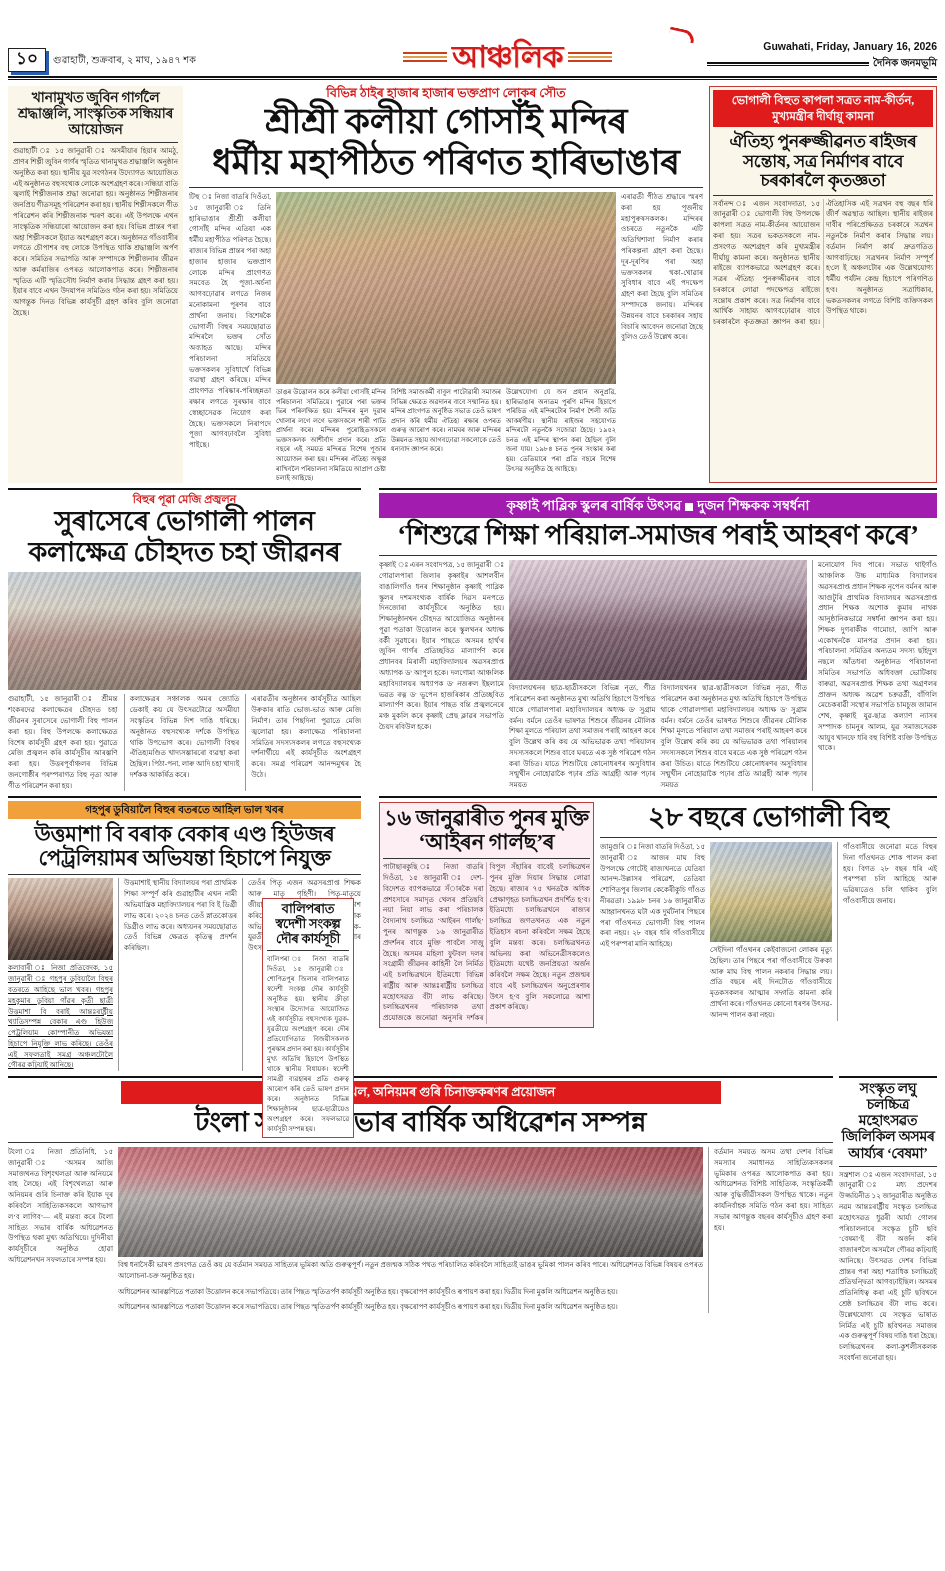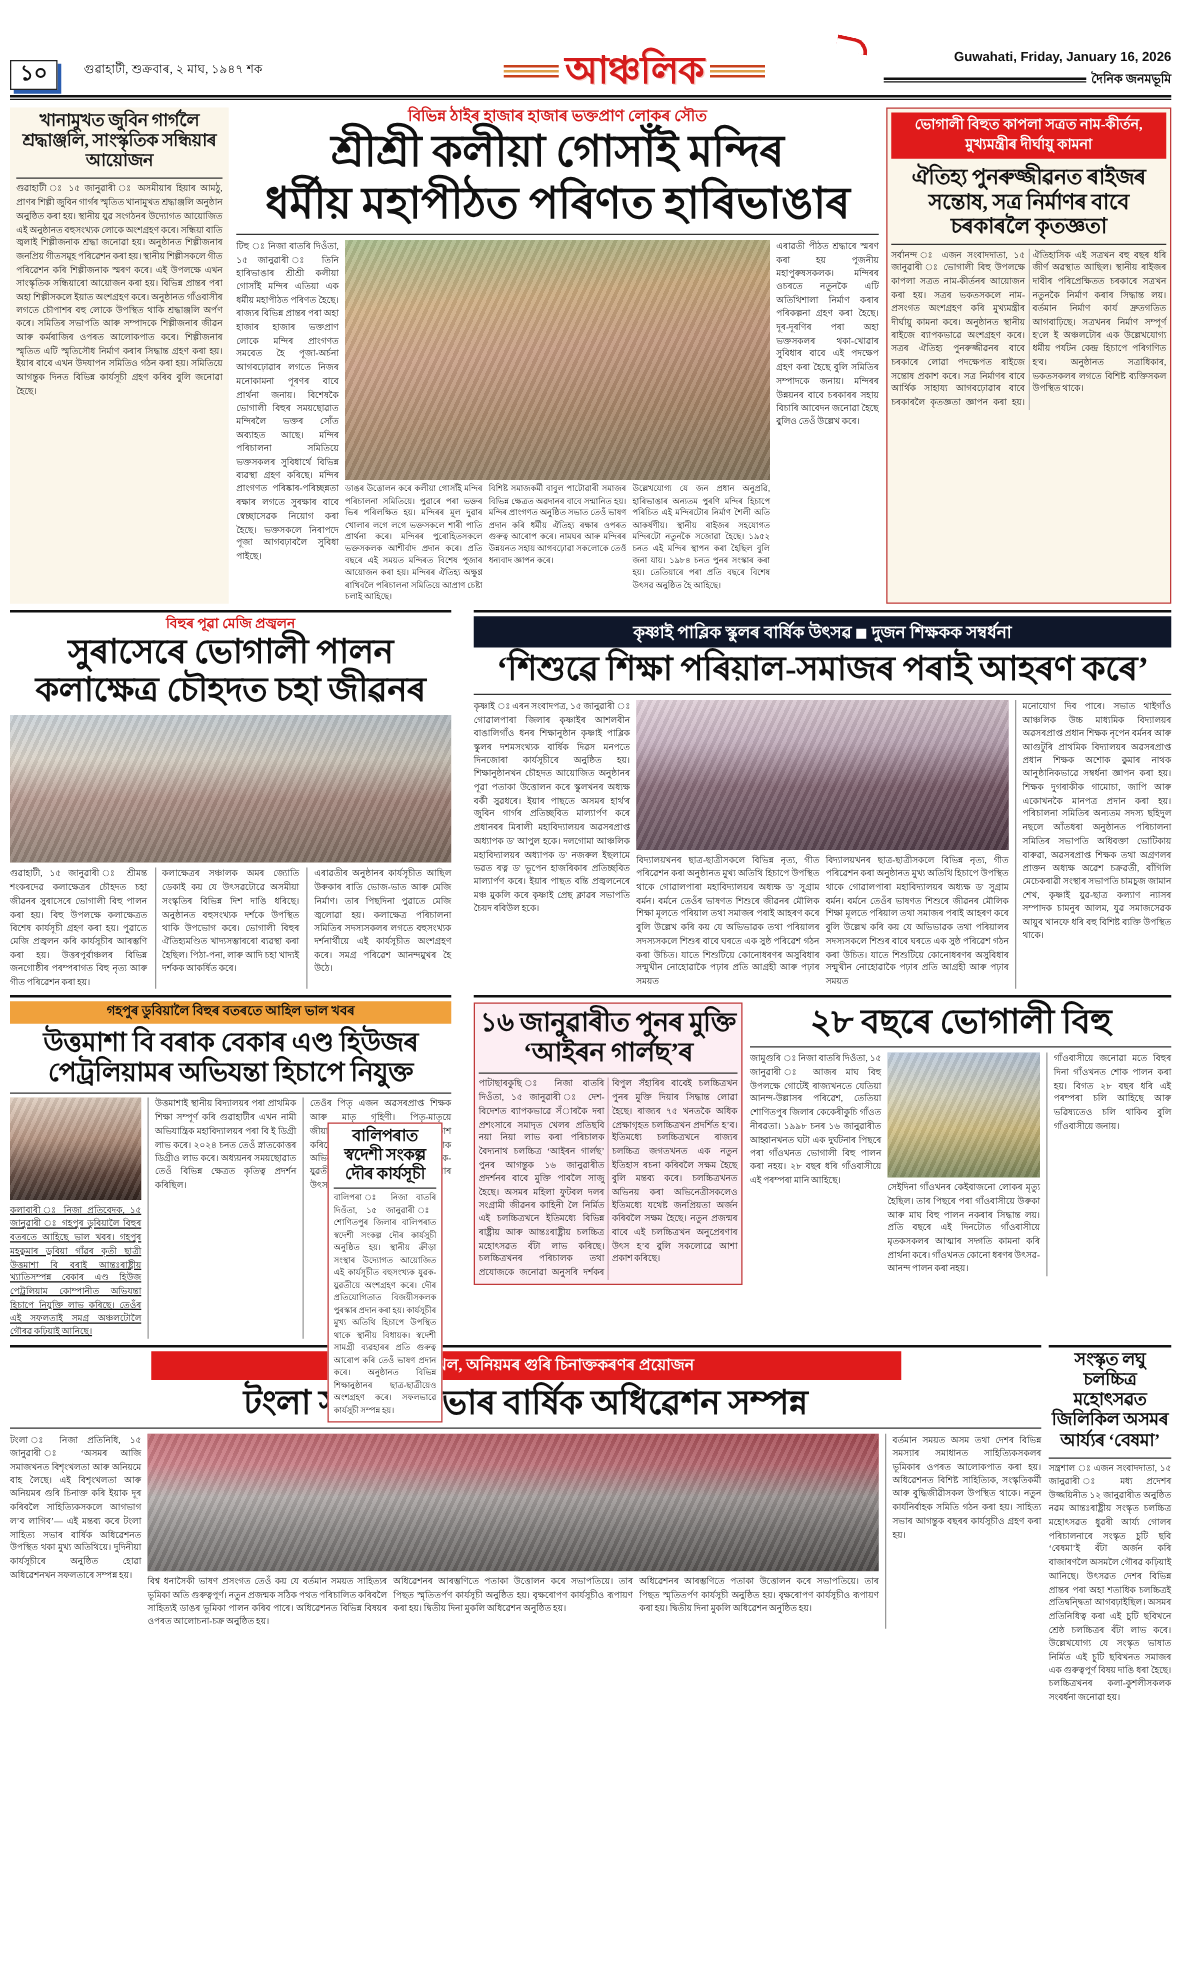--- a/index.html
+++ b/index.html
@@ -19,21 +19,21 @@
     position: relative;
     padding: 0 8px;
   }
 
   
   .masthead {
     display: flex; align-items: flex-end;
     height: 48px;
     padding-top: 72px;
   }
-  .mh-left { display: flex; align-items: flex-start; gap: 21px; width: 300px; margin-top: 21px; }
+  .mh-left { display: flex; align-items: center; gap: 7px; width: 300px; margin-top: 21px; }
   .pageno {
     border: 1px solid #222;
     box-shadow: 3px 3px 0 #2a5db0;
     padding: 1px 7px 2px 7px;
     font-size: 17px; font-weight: bold;
     line-height: 1.1;
     background: #fff;
   }
   .dateline-as { font-size: 9.5px; letter-spacing: .2px; }
   .mh-center { flex: 1; text-align: center; position: relative; }
@@ -67,21 +67,21 @@
   .kicker-red {
     text-align: center; color: #d41b1b; font-weight: bold;
     font-size: 12.5px; line-height: 1.25;
   }
   .kicker-redbar {
     background: #e01b1b; color: #fff; font-weight: bold;
     text-align: center; font-size: 11.5px; line-height: 1.35;
     padding: 3px 4px;
   }
   .kicker-pinkbar {
-    background: #0f172a; color: #fff; font-weight: bold;
+    background: #a21caf; color: #fff; font-weight: bold;
     text-align: center; font-size: 13.5px; line-height: 1.3;
     padding: 4px 4px;
   }
   .kicker-orangebar {
     background: #f0a13c; color: #111; font-weight: bold;
     text-align: center; font-size: 10.5px; line-height: 1.3;
     padding: 2px 4px;
   }
   .hl {
     text-align: center; font-weight: bold; line-height: 1.15;
@@ -312,21 +312,21 @@
       <div class="rule-thick" style="margin-bottom:3px;"></div>
       <div class="kicker-redbar" style="font-size:12.5px; max-width:600px; margin:0 auto;">সমাজৰ বিশৃংখল, অনিয়মৰ গুৰি চিনাক্তকৰণৰ প্ৰয়োজন</div>
       <div class="hl hl-lg" style="margin-top:3px;">টংলা সাহিত্য সভাৰ বাৰ্ষিক অধিৱেশন সম্পন্ন</div>
       <div class="rule-thin" style="margin:4px 0 4px;"></div>
       <div style="display:flex; gap:5px;">
         <div style="width:105px;">
             <div class="body-text">টংলা ঃ নিজা প্ৰতিনিধি, ১৫ জানুৱাৰী ঃ ‘অসমৰ আজি সমাজখনত বিশৃংখলতা আৰু অনিয়মে বাহ লৈছে। এই বিশৃংখলতা আৰু অনিয়মৰ গুৰি চিনাক্ত কৰি ইয়াক দূৰ কৰিবলৈ সাহিত্যিকসকলে আগভাগ ল’ব লাগিব’— এই মন্তব্য কৰে টংলা সাহিত্য সভাৰ বাৰ্ষিক অধিৱেশনত উপস্থিত থকা মুখ্য অতিথিয়ে। দুদিনীয়া কাৰ্যসূচীৰে অনুষ্ঠিত হোৱা অধিৱেশনখন সফলতাৰে সম্পন্ন হয়।</div>
           </div>
         <div style="flex:1;">
           <div class="photo ph-dais" style="height:110px;"></div>
-          <div style="display:flex; gap:5px; margin-top:3px;">
+          <div style="display:flex; gap:5px; margin-top:3px;flex-direction:column;">
             <div style="flex:1;">
                 <div class="body-text">বিশ্ব ধনাসৈকী ভাষণ প্ৰসংগত তেওঁ কয় যে বৰ্তমান সময়ত সাহিত্যৰ ভূমিকা অতি গুৰুত্বপূৰ্ণ। নতুন প্ৰজন্মক সঠিক পথত পৰিচালিত কৰিবলৈ সাহিত্যই ডাঙৰ ভূমিকা পালন কৰিব পাৰে। অধিৱেশনত বিভিন্ন বিষয়ৰ ওপৰত আলোচনা-চক্ৰ অনুষ্ঠিত হয়।</div>
               </div>
             <div style="flex:1;">
                 <div class="body-text">অধিৱেশনৰ আৰম্ভণিতে পতাকা উত্তোলন কৰে সভাপতিয়ে। তাৰ পিছত স্মৃতিতৰ্পণ কাৰ্যসূচী অনুষ্ঠিত হয়। বৃক্ষৰোপণ কাৰ্যসূচীও ৰূপায়ণ কৰা হয়। দ্বিতীয় দিনা মুকলি অধিৱেশন অনুষ্ঠিত হয়।</div>
               </div>
             <div style="flex:1;">
                 <div class="body-text">অধিৱেশনৰ আৰম্ভণিতে পতাকা উত্তোলন কৰে সভাপতিয়ে। তাৰ পিছত স্মৃতিতৰ্পণ কাৰ্যসূচী অনুষ্ঠিত হয়। বৃক্ষৰোপণ কাৰ্যসূচীও ৰূপায়ণ কৰা হয়। দ্বিতীয় দিনা মুকলি অধিৱেশন অনুষ্ঠিত হয়।</div>
               </div>
           </div>

